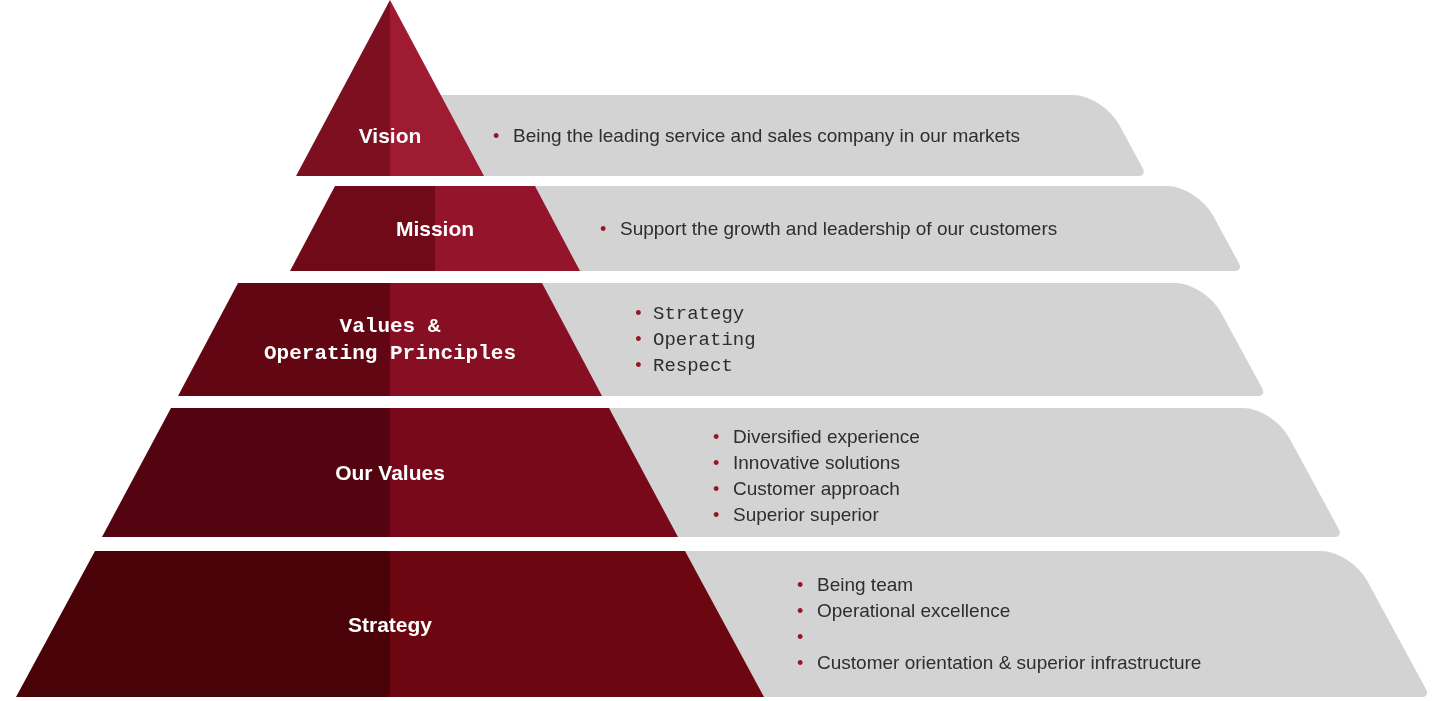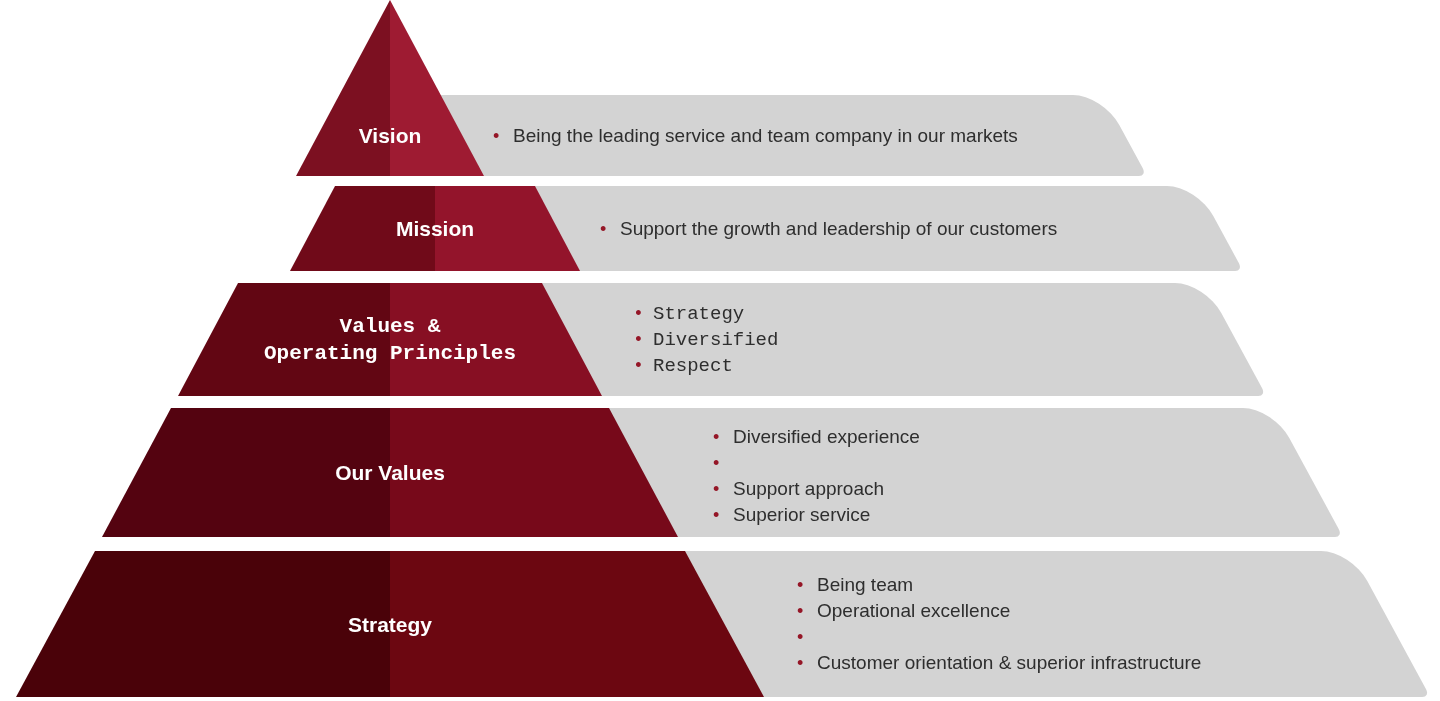--- a/index.html
+++ b/index.html
@@ -54,21 +54,21 @@
 
 <div class="stage">
 
   <section class="band band-1">
     <div class="bar"></div>
     <div class="pyr" style="background: linear-gradient(90deg, rgb(124, 16, 33) 390px, rgb(158, 27, 50) 390px);"></div>
     <div class="label">Vision</div>
     <div class="bullets">
       <div class="bullet-line">
         <span class="dot">•</span>
-        <span>Being the leading service and team company in our markets</span>
+        <span>Being the leading service and sales company in our markets</span>
       </div>
     </div>
   </section>
 
   <section class="band band-2">
     <div class="bar"></div>
     <div class="pyr" style="background: linear-gradient(90deg, rgb(112, 10, 25) 390px, rgb(147, 20, 43) 390px);"></div>
     <div class="label">Mission</div>
     <div class="bullets">
       <div class="bullet-line">
@@ -83,48 +83,49 @@
     <div class="pyr" style="background: linear-gradient(90deg, rgb(98, 6, 19) 390px, rgb(135, 15, 35) 390px);"></div>
     <div class="label">Values &amp;
 Operating Principles</div>
     <div class="bullets">
       <div class="bullet-line">
         <span class="dot">•</span>
         <span>Strategy</span>
       </div>
       <div class="bullet-line">
         <span class="dot">•</span>
-        <span>Diversified</span>
+        <span>Operating</span>
       </div>
       <div class="bullet-line">
         <span class="dot">•</span>
         <span>Respect</span>
       </div>
     </div>
   </section>
 
   <section class="band band-4">
     <div class="bar"></div>
     <div class="pyr" style="background: linear-gradient(90deg, rgb(84, 3, 16) 390px, rgb(119, 9, 26) 390px);"></div>
     <div class="label">Our Values</div>
     <div class="bullets">
       <div class="bullet-line">
         <span class="dot">•</span>
         <span>Diversified experience</span>
       </div>
       <div class="bullet-line">
         <span class="dot">•</span>
+        <span>Innovative solutions</span>
       </div>
       <div class="bullet-line">
         <span class="dot">•</span>
-        <span>Support approach</span>
+        <span>Customer approach</span>
       </div>
       <div class="bullet-line">
         <span class="dot">•</span>
-        <span>Superior service</span>
+        <span>Superior superior</span>
       </div>
     </div>
   </section>
 
   <section class="band band-5">
     <div class="bar"></div>
     <div class="pyr" style="background: linear-gradient(90deg, rgb(74, 2, 9) 390px, rgb(108, 7, 17) 390px);"></div>
     <div class="label">Strategy</div>
     <div class="bullets">
       <div class="bullet-line">

